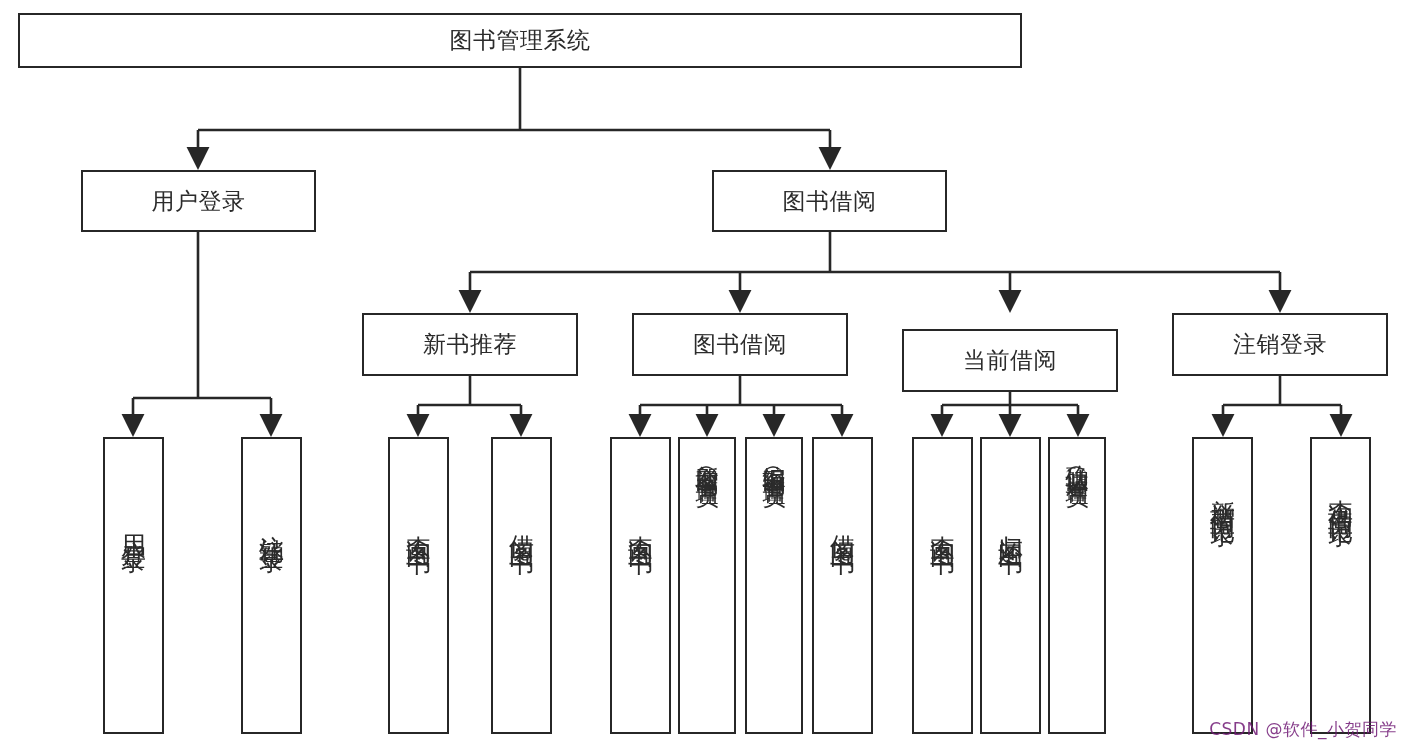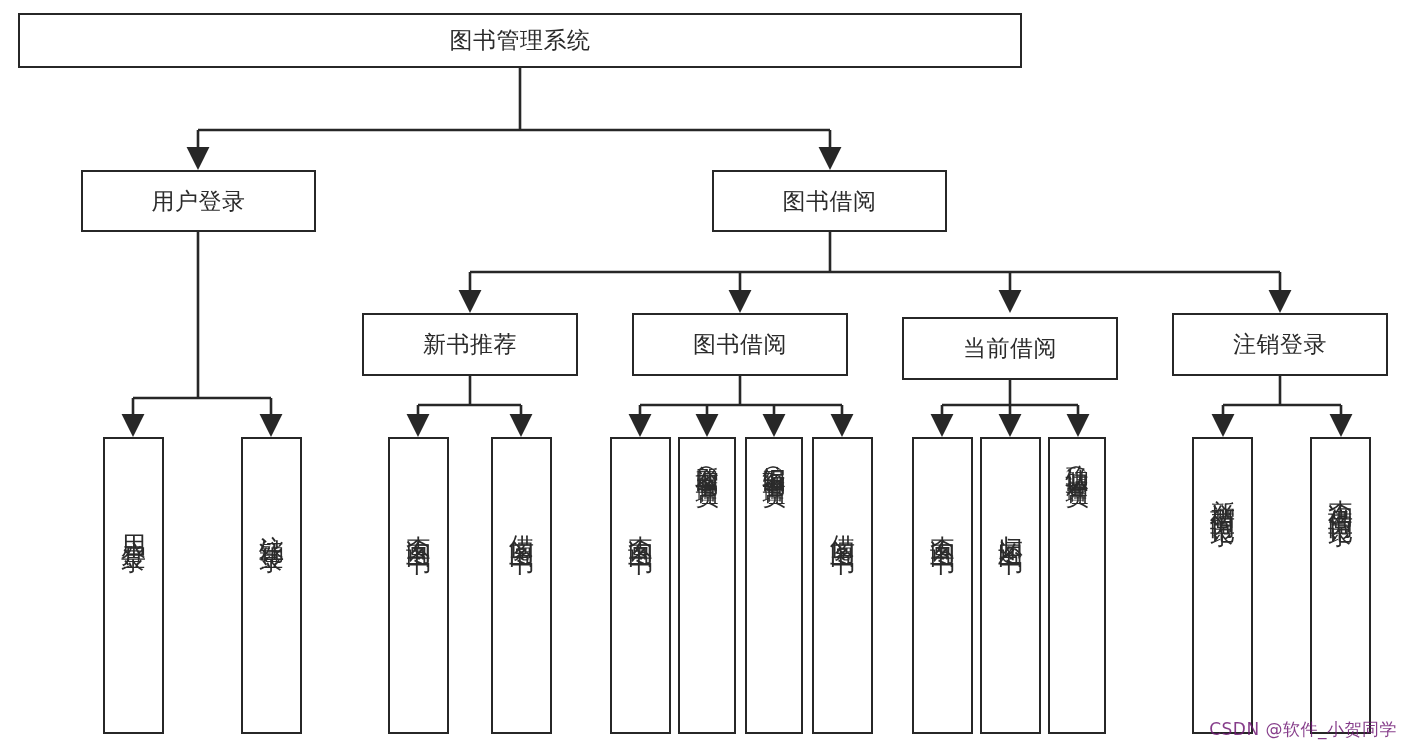--- a/index.html
+++ b/index.html
@@ -139,21 +139,21 @@
   <div class="node horiz" style="left:712px; top:170px; width:235px; height:62px;">
     <span class="node-label">图书借阅</span>
   </div>
 
   <div class="node horiz" style="left:362px; top:313px; width:216px; height:63px;">
     <span class="node-label">新书推荐</span>
   </div>
   <div class="node horiz" style="left:632px; top:313px; width:216px; height:63px;">
     <span class="node-label">图书借阅</span>
   </div>
-  <div class="node horiz" style="left:902px; top:317px; width:216px; height:63px;text-align:center;">
+  <div class="node horiz" style="left:902px; top:329px; width:216px; height:63px;text-align:center;">
     <span class="node-label">当前借阅</span>
   </div>
   <div class="node horiz" style="left:1172px; top:313px; width:216px; height:63px;">
     <span class="node-label">注销登录</span>
   </div>
 
   <div class="node vert" style="left:103px; top:437px; width:61px; height:297px; padding-top:76px;">
     <span class="node-label">用户登录</span>
   </div>
   <div class="node vert" style="left:241px; top:437px; width:61px; height:297px; padding-top:76px;">

